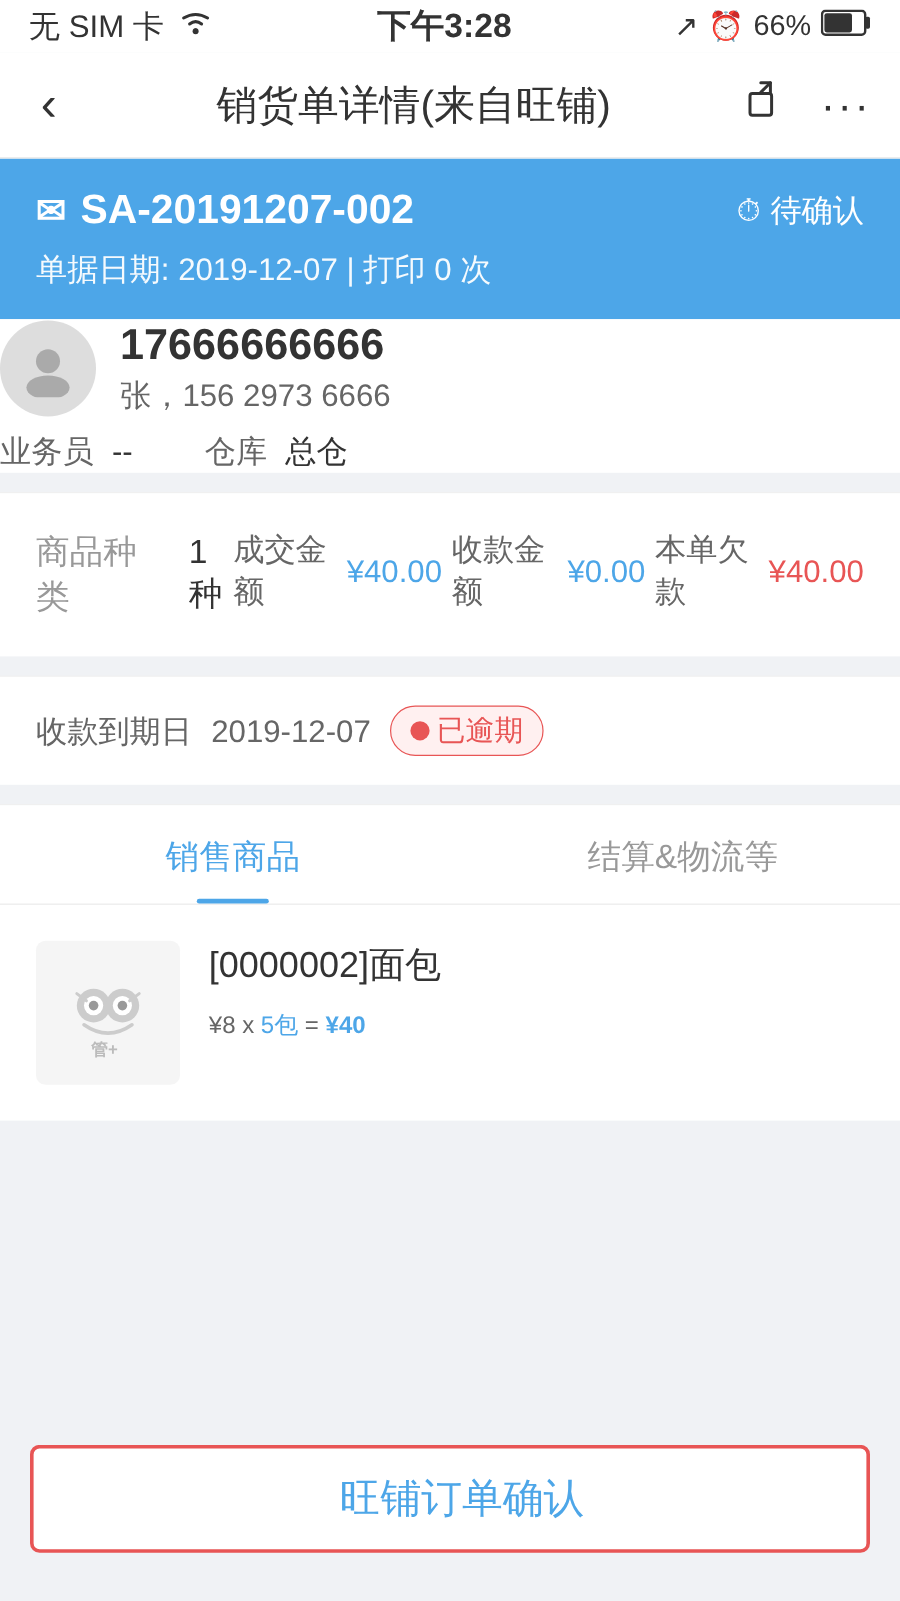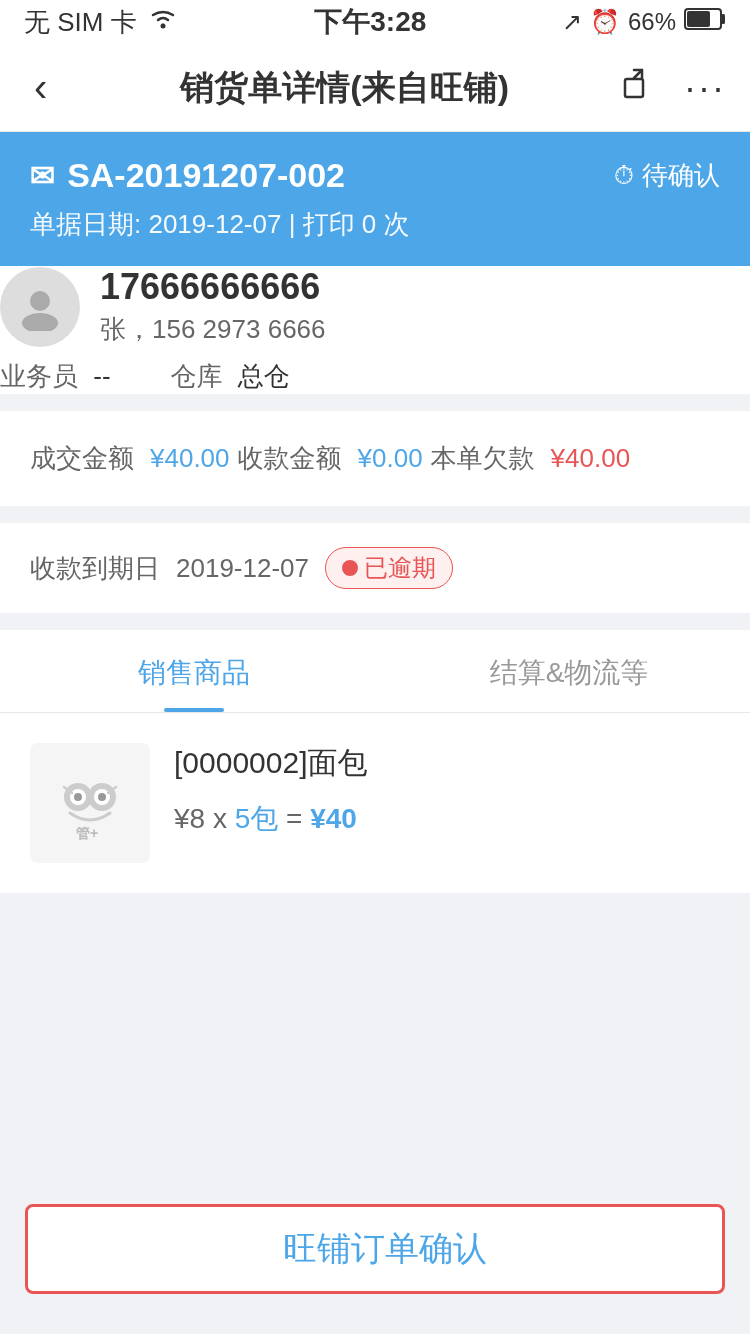--- a/index.html
+++ b/index.html
@@ -42,21 +42,21 @@
       font-size: 40px;
       color: #333;
       cursor: pointer;
       padding: 10px;
       margin-right: 10px;
     }
     .nav-title {
       flex: 1;
       text-align: center;
       font-size: 34px;
-      font-weight: 700;
+      font-weight: 400;
       color: #333;
     }
     .nav-right {
       display: flex;
       align-items: center;
       gap: 28px;
     }
     .nav-icon {
       font-size: 34px;
       color: #333;
@@ -279,21 +279,21 @@
     .product-info {
       flex: 1;
     }
     .product-name {
       font-size: 30px;
       color: #333;
       margin-bottom: 16px;
       font-weight: 500;
     }
     .product-price-row {
-      font-size: 28px;
+      font-size: 20px;
       color: #666;
     }
     .price-highlight {
       color: #4da6e8;
       font-weight: 600;
     }
     .price-qty {
       color: #4da6e8;
     }
 
@@ -408,20 +408,24 @@
       <span>仓库</span>
       <span class="meta-value" style="margin-left:8px;">总仓</span>
     </div>
   </div>
 </div>
 
 <div class="divider"></div>
 
 <div class="summary-card">
   <div class="summary-row">
+    <div class="summary-left">
+      <span class="summary-type-label">商品种类</span>
+      <span class="summary-type-value" style="margin-left:16px;">1种</span>
+    </div>
     <div class="summary-right">
       <div class="summary-item">
         <span class="summary-item-label">成交金额</span>
         <span class="amount-blue">¥40.00</span>
       </div>
       <div class="summary-item">
         <span class="summary-item-label">收款金额</span>
         <span class="amount-blue">¥0.00</span>
       </div>
       <div class="summary-item">

